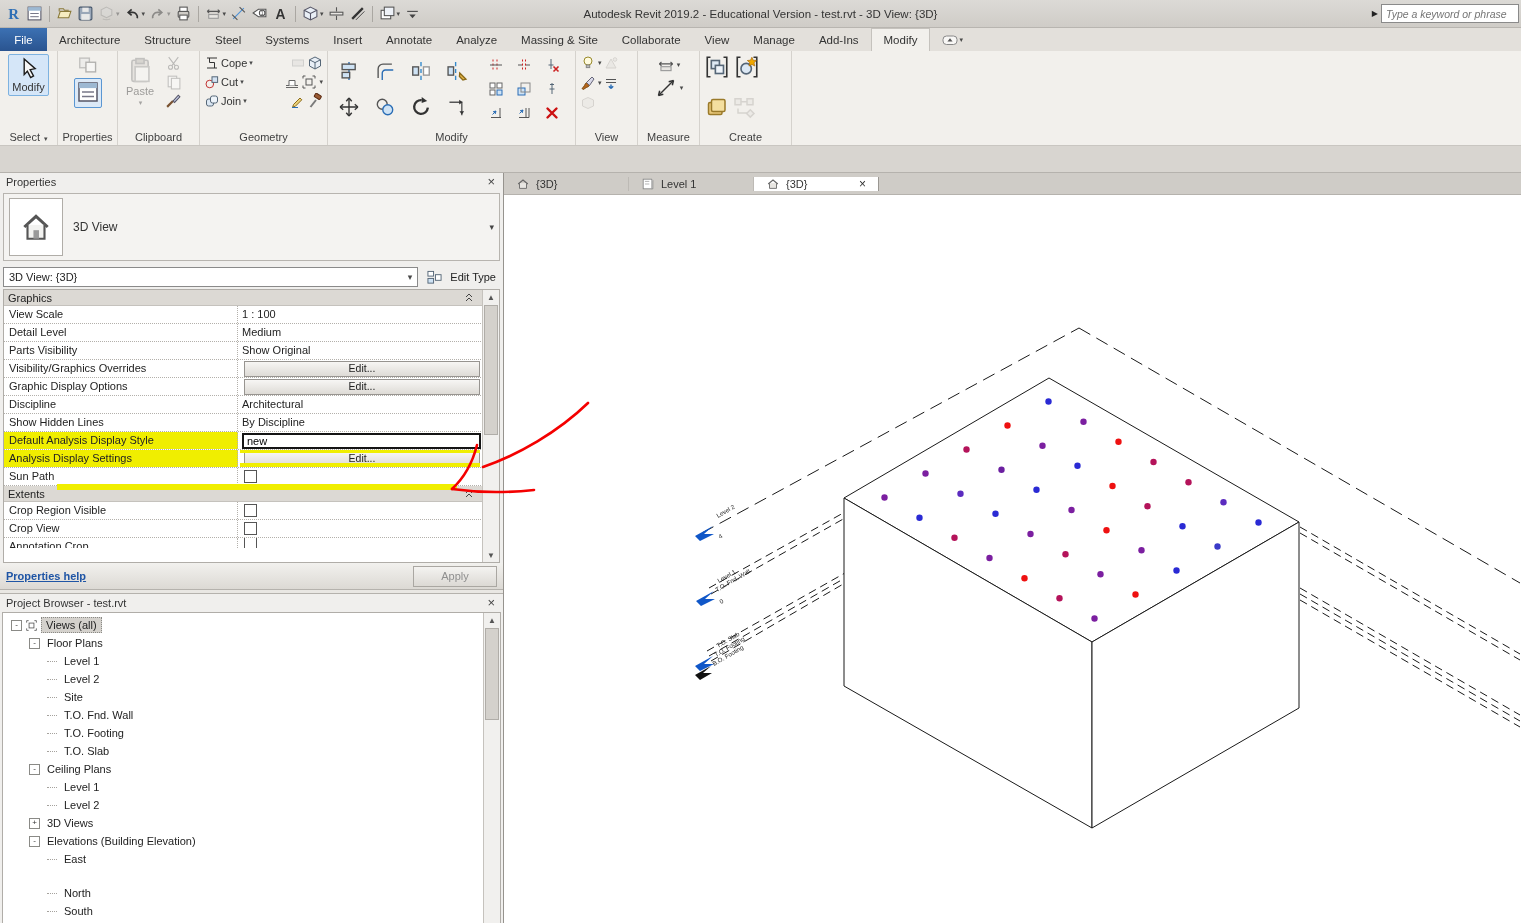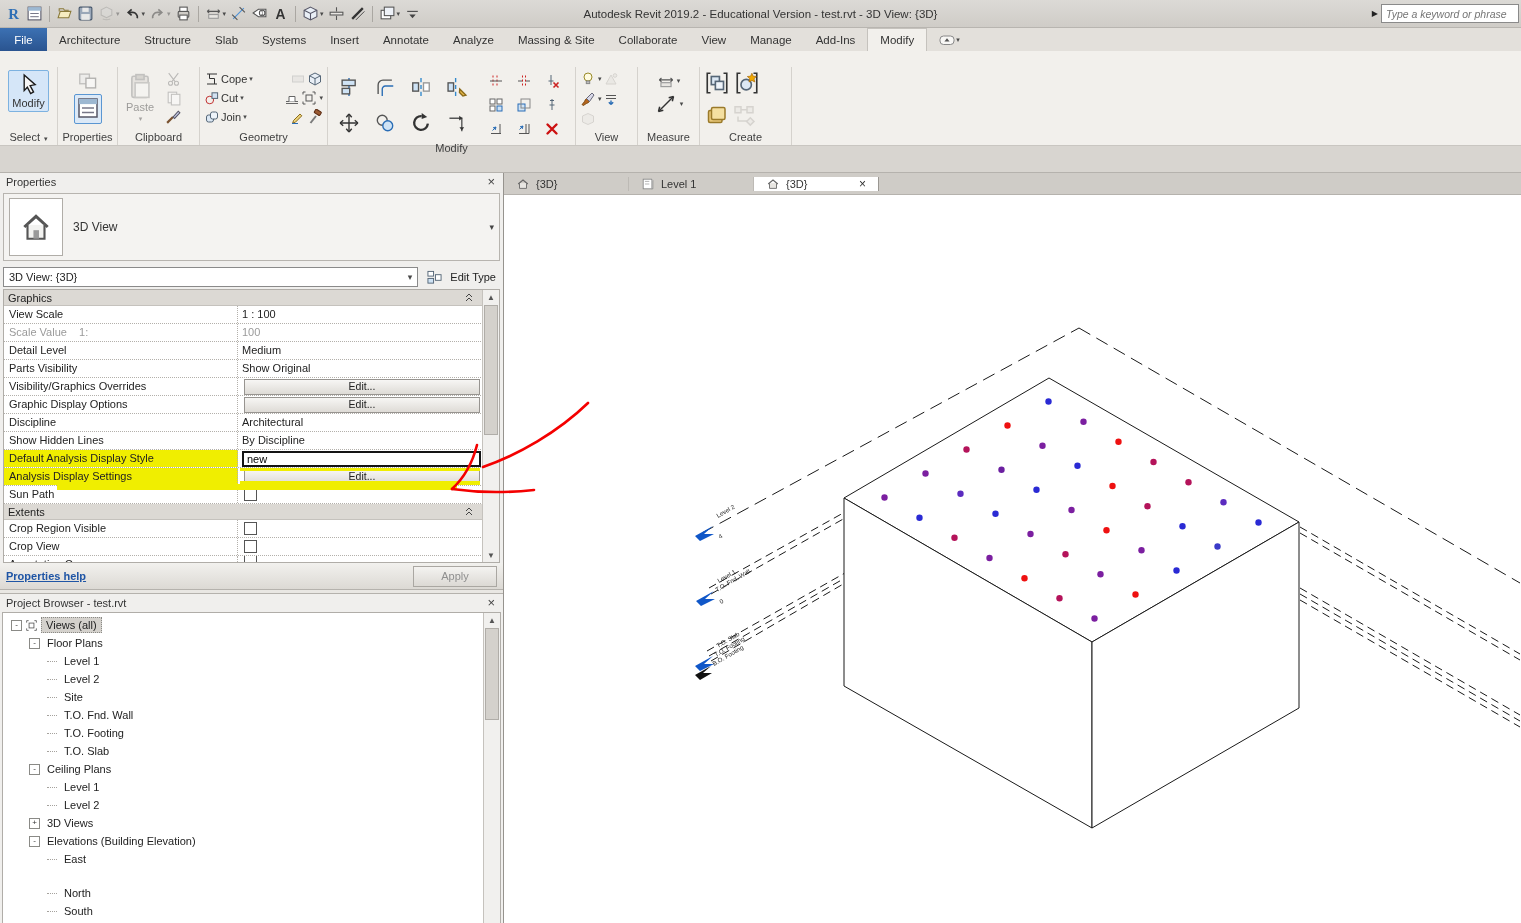--- a/index.html
+++ b/index.html
@@ -14,21 +14,21 @@
   .srch-arrow{font-size:8px;color:#222;}
   .search-box{width:128px;height:17px;border:1px solid #8a8a8a;background:#fff;font-style:italic;font-size:10.5px;color:#777;padding:0 4px;font-family:"Liberation Sans",sans-serif;}
   
   .tabrow{height:23px;background:#e3e0db;display:flex;align-items:stretch;}
   .file-tab{width:47px;background:linear-gradient(#3c71b3,#2a5490);color:#fff;display:flex;align-items:center;justify-content:center;font-size:11.5px;}
   .rtab{padding:0 12px;display:flex;align-items:center;font-size:11.5px;color:#333;}
   .rtab.active{background:#f2f0ec;border:1px solid #c5c2bd;border-bottom:none;}
   .panel-toggle{display:flex;align-items:center;margin-left:8px;padding:0 4px;}
   
   .ribbon{height:95px;background:#f2f0ec;display:flex;border-bottom:1px solid #c9c6c1;box-sizing:border-box;}
-  .rpanel{position:relative;border-right:1px solid #d5d2cd;display:flex;flex-direction:column;box-sizing:border-box;margin-top:16px;}
+  .rpanel{position:relative;border-right:1px solid #d5d2cd;display:flex;flex-direction:column;box-sizing:border-box;}
   .rpanel-body{flex:1;display:flex;align-items:flex-start;padding:3px 4px 0;gap:3px;}
   .rpanel-label{height:16px;line-height:16px;text-align:center;color:#3f3f3f;font-size:11px;}
   .bigbtn{display:flex;flex-direction:column;align-items:center;justify-content:center;gap:2px;border:1px solid transparent;border-radius:2px;padding:2px 3px;}
   .bigbtn.activeblue{background:#d5e6f8;border-color:#7db2e0;}
   .bigbtn .blab{font-size:11px;color:#333;}
   .stack{display:flex;flex-direction:column;align-items:center;gap:2px;}
   .toolrow{display:flex;align-items:center;gap:1px;height:19px;}
   .tlab{font-size:11px;color:#333;}
   .dim{opacity:.45;}
   .grid{display:grid;gap:2px;}
@@ -219,21 +219,21 @@
     <div class="search-wrap">
       <span class="srch-arrow">▶</span>
       <input class="search-box" placeholder="Type a keyword or phrase" style="">
     </div>
   </div>
 
   <div class="tabrow" id="rtabs">
       <div class="file-tab">File</div>
       <span class="rtab">Architecture</span>
       <span class="rtab">Structure</span>
-      <span class="rtab">Slab</span>
+      <span class="rtab">Steel</span>
       <span class="rtab">Systems</span>
       <span class="rtab">Insert</span>
       <span class="rtab">Annotate</span>
       <span class="rtab">Analyze</span>
       <span class="rtab">Massing &amp; Site</span>
       <span class="rtab">Collaborate</span>
       <span class="rtab">View</span>
       <span class="rtab">Manage</span>
       <span class="rtab">Add-Ins</span>
       <span class="rtab active">Modify</span>
@@ -603,24 +603,20 @@
           <div id="prows">
               <div class="psection">
                 <span>Graphics</span>
                 <span class="chev"><svg width="8" height="9" viewBox="0 0 8 9">
                     <path d="M1 4 L4 1 L7 4 M1 8 L4 5 L7 8" fill="none" stroke="#444"></path>
                   </svg></span>
               </div>
               <div class="prow">
                 <div class="plabel">View Scale</div>
                 <div class="pvalue">1 : 100</div>
-              </div>
-              <div class="prow">
-                <div class="plabel gray">Scale Value    1:</div>
-                <div class="pvalue gray">100</div>
               </div>
               <div class="prow">
                 <div class="plabel">Detail Level</div>
                 <div class="pvalue">Medium</div>
               </div>
               <div class="prow">
                 <div class="plabel">Parts Visibility</div>
                 <div class="pvalue">Show Original</div>
               </div>
               <div class="prow">

